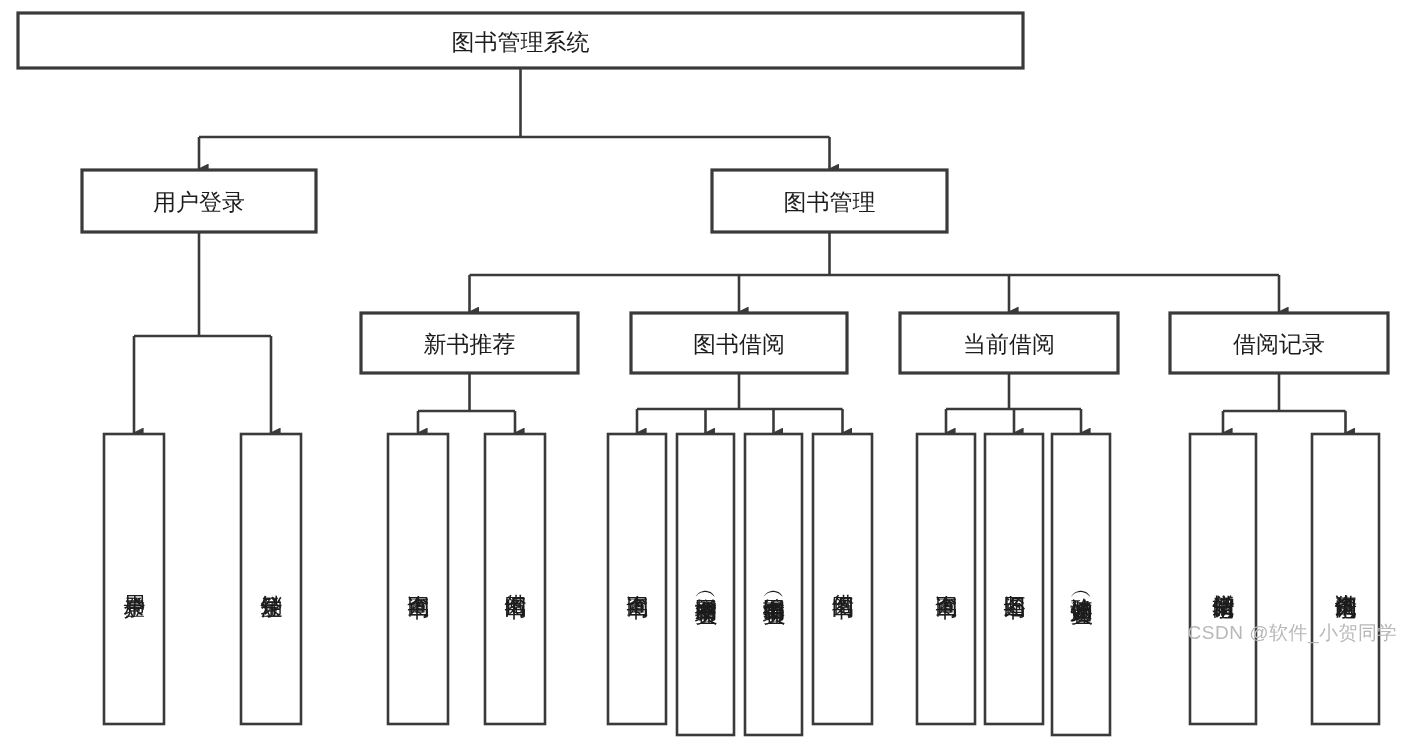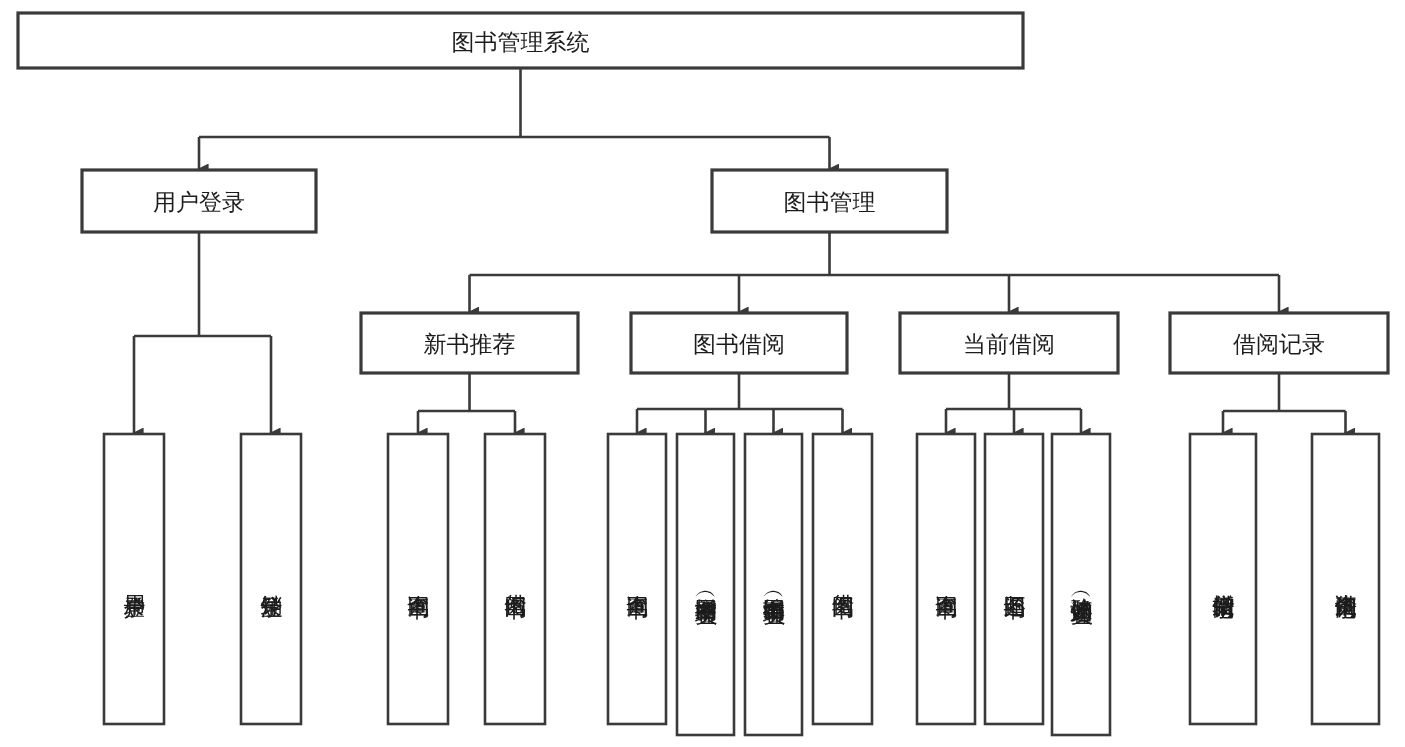--- a/index.html
+++ b/index.html
@@ -162,13 +162,14 @@
       <div class="leaf-label-wrap" style="left: 677px; top: 434px; width: 57px; height: 301px;">新增图书（管理员）</div>
       <div class="leaf-label-wrap" style="left: 745px; top: 434px; width: 57px; height: 301px;">编辑图书（管理员）</div>
       <div class="leaf-label-wrap" style="left: 813px; top: 434px; width: 59px; height: 290px;">借阅图书</div>
       <div class="leaf-label-wrap" style="left: 917px; top: 434px; width: 58px; height: 290px;">查询图书</div>
       <div class="leaf-label-wrap" style="left: 985px; top: 434px; width: 58px; height: 290px;">归还图书</div>
       <div class="leaf-label-wrap" style="left: 1052px; top: 434px; width: 58px; height: 301px;">确认归还（管理员）</div>
       <div class="leaf-label-wrap" style="left: 1190px; top: 434px; width: 66px; height: 290px;">新增借阅记录</div>
       <div class="leaf-label-wrap" style="left: 1312px; top: 434px; width: 67px; height: 290px;">查询借阅记录</div>
     </div>
 
+  <div class="watermark">CSDN @软件_小贺同学</div>
 </div>
 
 </body></html>

